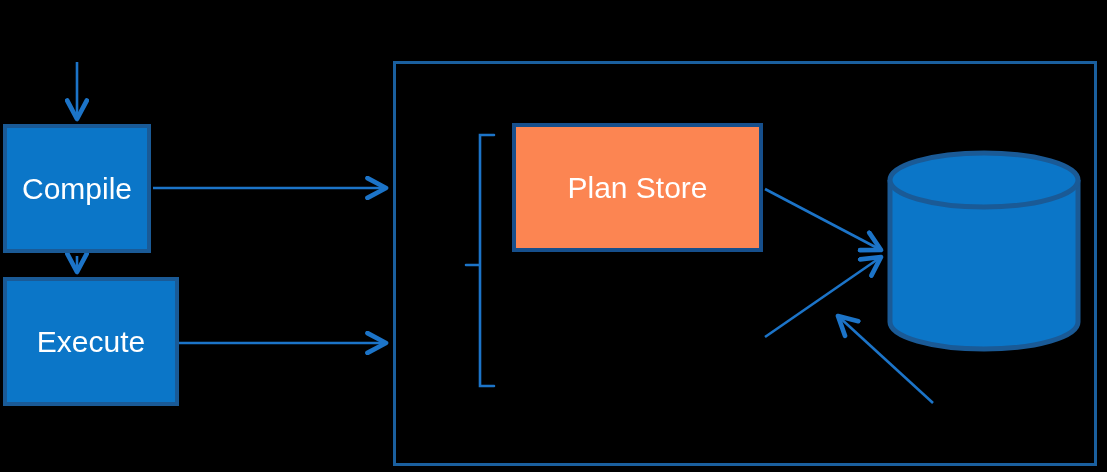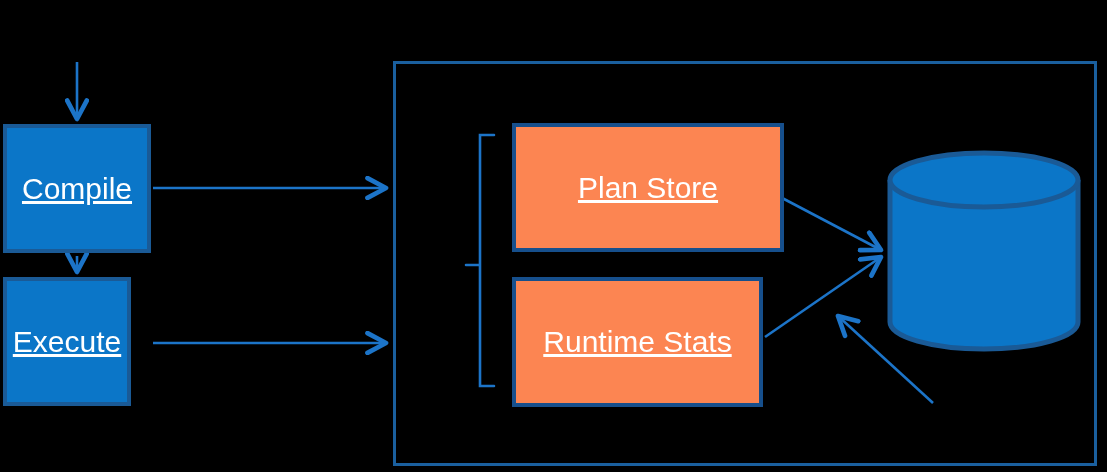--- a/index.html
+++ b/index.html
@@ -24,33 +24,32 @@
   }
   .node {
     position: absolute;
     box-sizing: border-box;
     display: flex;
     align-items: center;
     justify-content: center;
     color: #ffffff;
     font-size: 30px;
     text-align: center;
-    text-decoration: underline;
   }
   .node-blue {
     background: #0b76c8;
     border: 4px solid #1a5a96;
   }
   .node-orange {
     background: #fc8552;
     border: 4px solid #164f8c;
   }
   .compile-box { left: 3px; top: 124px; width: 148px; height: 129px; }
-  .execute-box { left: 3px; top: 277px; width: 128px; height: 129px; }
-  .plan-store-box { left: 512px; top: 123px; width: 272px; height: 129px; }
+  .execute-box { left: 3px; top: 277px; width: 176px; height: 129px; }
+  .plan-store-box { left: 512px; top: 123px; width: 251px; height: 129px; }
   .runtime-stats-box { left: 512px; top: 277px; width: 251px; height: 130px; }
   .outer-box {
     position: absolute;
     box-sizing: border-box;
     left: 393px; top: 61px; width: 704px; height: 405px;
     border: 3px solid #1a5f9e;
     background: transparent;
   }
   .cylinder-label {
     position: absolute;
@@ -102,18 +101,15 @@
   </div>
 
   <div class="node node-blue execute-box">
     <span>Execute</span>
   </div>
 
   <div class="node node-orange plan-store-box">
     <span>Plan Store</span>
   </div>
 
-  <div class="node node-orange runtime-stats-box">
-    <span>Runtime Stats</span>
-  </div>
 
 
 </div>
 
 </body></html>

